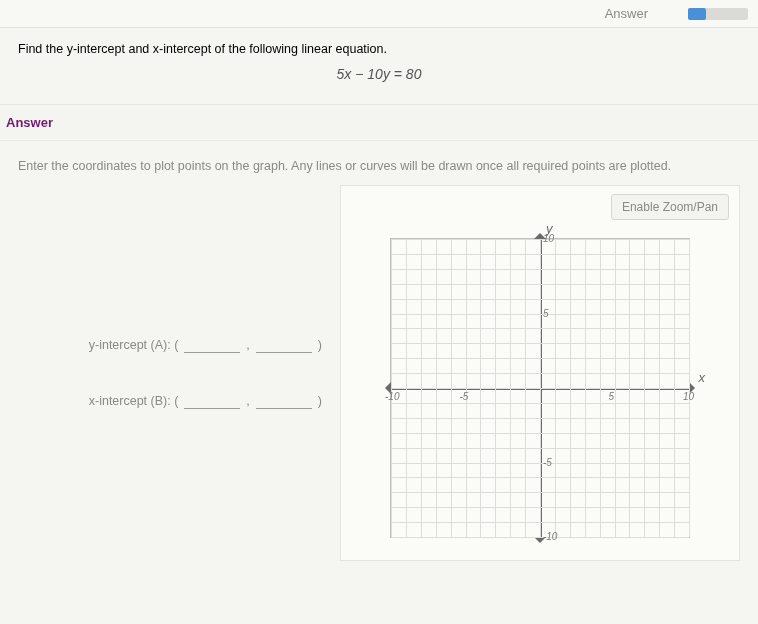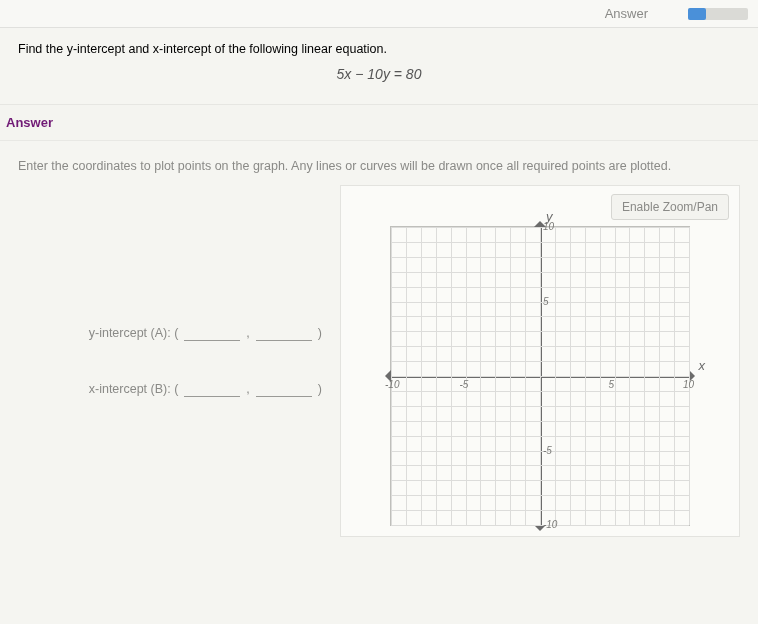--- a/index.html
+++ b/index.html
@@ -11,21 +11,21 @@
 .question{padding:14px 18px 10px 18px;border-bottom:1px solid #e6e6e2}
 .question .prompt{color:#000000;font-size:12.5px;margin-bottom:10px}
 .equation{text-align:center;color:#555;font-size:14px;font-style:italic;margin-bottom:12px}
 .answer-hdr{padding:10px 6px;color:#701a75;font-size:13px;font-weight:bold;border-bottom:1px solid #e8e8e4;background:#f4f4f0}
 .answer-body{padding:18px}
 .instr{color:#8a8a87;font-size:12.5px;margin-bottom:12px}
 .work{display:flex;gap:12px}
 .inputs{flex:0 0 310px;display:flex;flex-direction:column;justify-content:center;gap:40px;align-items:flex-end;padding-right:6px}
 .field{display:flex;align-items:center;gap:6px;color:#8a8a87;font-size:12.5px}
 .blank{display:inline-block;border-bottom:1px solid #9a9a96;width:56px;height:16px}
-.graph-wrap{flex:1;background:#fbfbf8;border:1px solid #e3e3df;position:relative;padding:0}
+.graph-wrap{flex:1;background:#fbfbf8;border:1px solid #e3e3df;position:relative;padding:12px}
 .zoom-btn{position:absolute;top:8px;right:10px;background:#f3f3ef;border:1px solid #d6d6d2;color:#8a8a87;font-size:12px;padding:5px 10px;border-radius:3px;cursor:pointer;font-family:inherit}
 .graph{margin:40px auto 10px auto;width:300px;height:300px;position:relative;border:1px solid #bfbfbb}
 .gridline{position:absolute;background:#dcdcda}
 .gridline.v{width:1px;height:100%;top:0}
 .gridline.h{height:1px;width:100%;left:0}
 .axis{position:absolute;background:#6b6b6b}
 .axis.x{height:1.5px;width:100%;left:0;top:50%}
 .axis.y{width:1.5px;height:100%;top:0;left:50%}
 .arrow{width:0;height:0;position:absolute;border:6px solid transparent}
 .arrow.up{border-bottom-color:#6b6b6b;top:-12px;left:50%;transform:translateX(-50%)}

